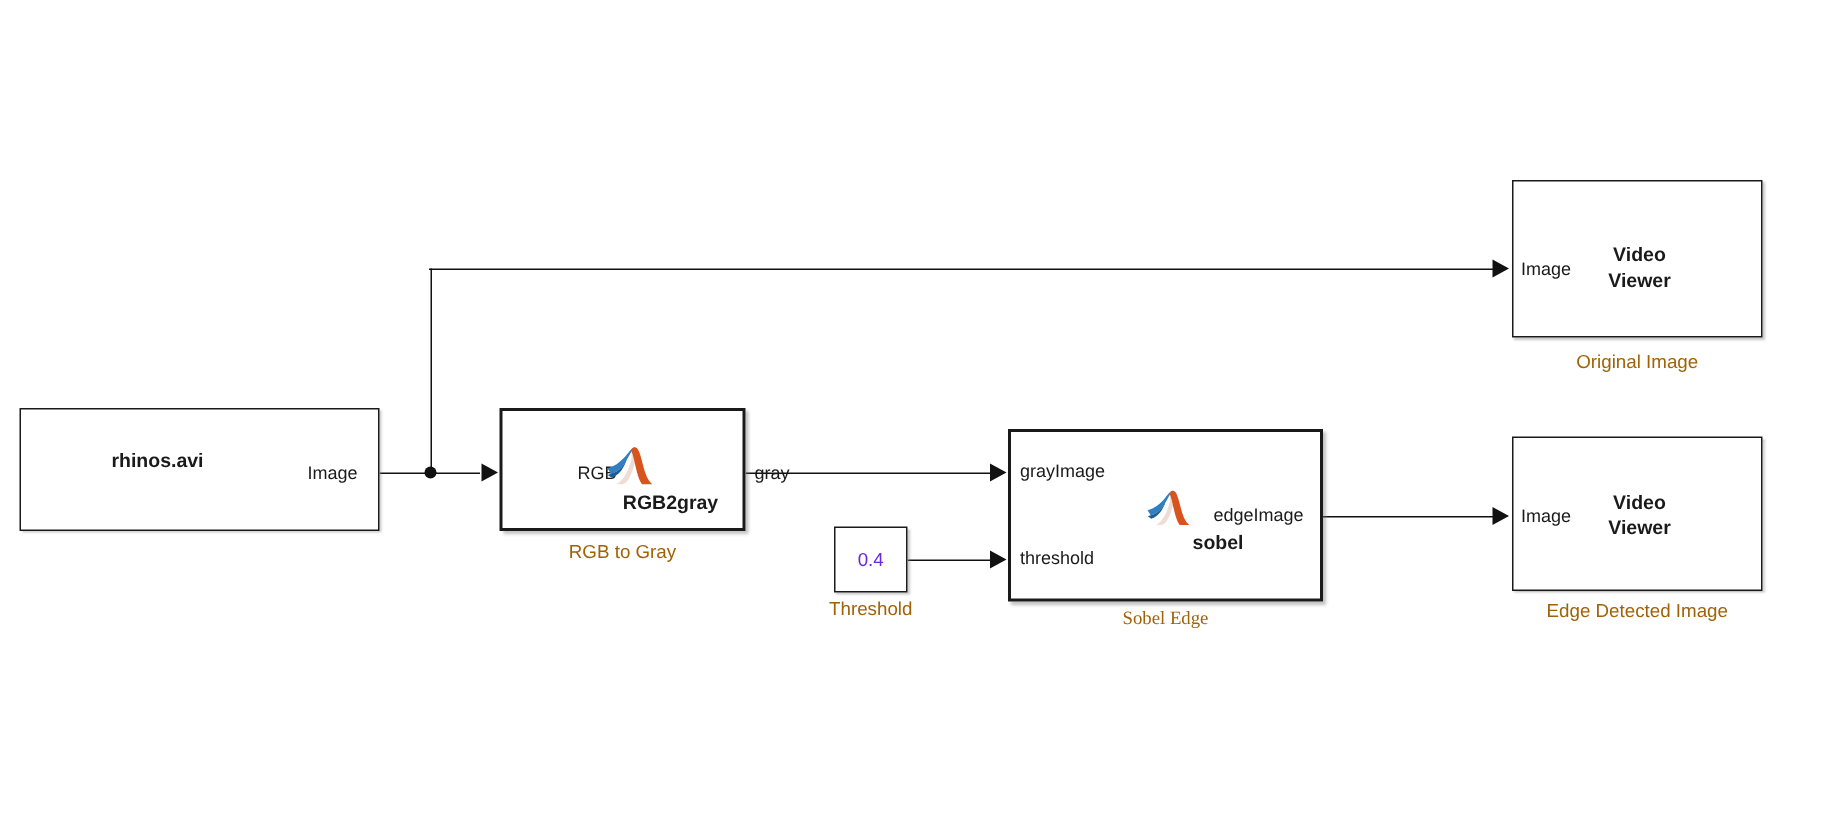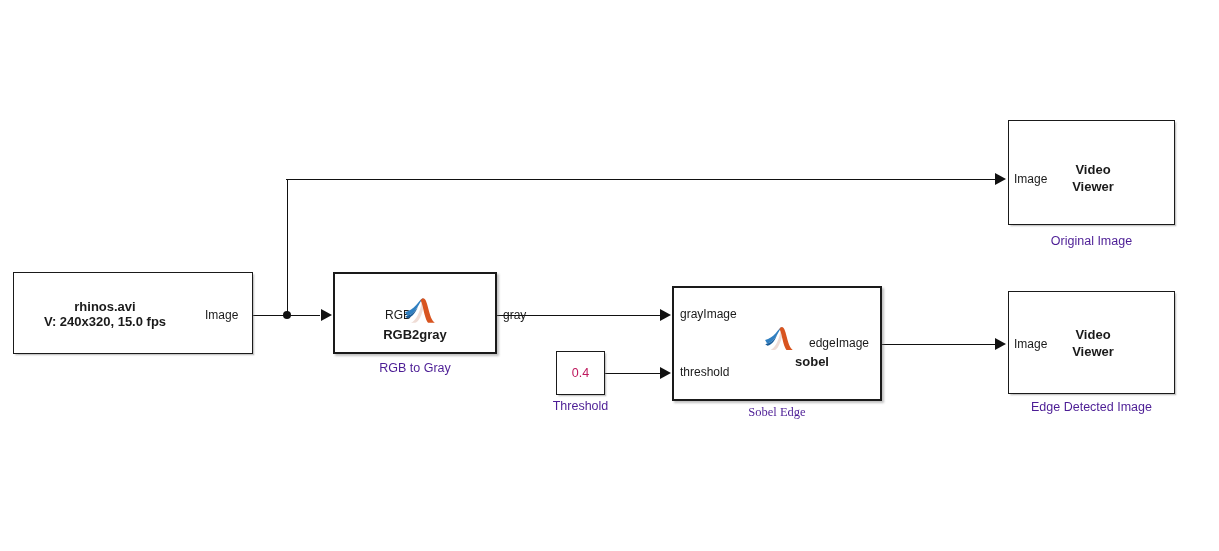--- a/index.html
+++ b/index.html
@@ -29,21 +29,21 @@
   .block.thin {
     border-width: 1px;
     box-shadow: 1.5px 1.5px 1.5px rgba(130,130,130,0.45);
   }
 
   
   .caption {
     position: absolute;
     text-align: center;
     font-size: 12.5px;
-    color: #4c1d95;
+    color: #a16207;
     white-space: nowrap;
     line-height: 14px;
   }
 
   
   .port-label {
     position: absolute;
     font-size: 12px;
     color: #1a1a1a;
     white-space: nowrap;
@@ -54,21 +54,21 @@
     font-size: 13px;
     color: #1a1a1a;
     white-space: pre;
     text-align: center;
     line-height: 15px;
     font-weight: bold;
   }
   .const-value {
     position: absolute;
     font-size: 12.5px;
-    color: #be185d;
+    color: #6d28d9;
     white-space: nowrap;
   }
 
   
   .wire-h {
     position: absolute;
     height: 0;
     border-top: 1.4px solid #111111;
   }
   .wire-v {
@@ -117,21 +117,20 @@
 
   <div class="wire-h" style="left:605px; top:373px; width:55px;"></div>
   <div class="arrow" style="left:660px; top:367px;"></div>
 
   <div class="wire-h" style="left:882px; top:344px; width:114px;"></div>
   <div class="arrow" style="left:995px; top:338px;"></div>
 
   <div class="block thin" style="left:13px; top:272px; width:240px; height:82px;">
   </div>
   <div class="block-text" style="left:13px; top:299px; width:184px;">rhinos.avi</div>
-  <div class="block-text" style="left:13px; top:314px; width:184px;">V: 240x320, 15.0 fps</div>
   <div class="port-label" style="left:205px; top:309px;">Image</div>
 
   <div class="block" style="left:333px; top:272px; width:164px; height:82px;">
   </div>
   <div class="port-label" style="left:341px; top:309px;margin-left:44px;">RGB</div>
   <div class="port-label" style="left:464px; top:309px;margin-left:39px;">gray</div>
 
   <div class="logo" style="left:404px; top:297px; width:32px; height:28px;">
     <svg width="32" height="28" viewBox="0 0 32 28" xmlns="http://www.w3.org/2000/svg">
       <path d="M1 15.2 C5.5 14.0 9.0 11.4 12.2 8.0 C14.0 6.0 15.6 3.8 17.2 2.2
@@ -143,21 +142,21 @@
       <path d="M19.2 1.2 C20.3 1.2 21.2 2.2 21.9 3.8 C23.6 7.6 24.6 13.6 26.2 18.2
                C27.2 21.2 28.4 23.6 30.2 25.2 L30.8 25.8 L24.0 25.8
                C22.6 24.0 21.6 21.2 20.7 18.0 C19.6 14.0 18.8 9.4 17.8 6.2
                C17.4 4.8 17.0 3.8 16.4 3.4 C17.2 2.2 18.3 1.2 19.2 1.2 Z" fill="#d8541f"></path>
       <path d="M16.4 3.4 C17.0 3.8 17.4 4.8 17.8 6.2 C18.3 7.8 18.7 9.8 19.2 11.9
                C18.2 15.6 16.8 19.8 14.8 22.8 C13.6 24.6 12.3 25.6 11.0 25.8
                L7.0 25.8 C9.6 24.6 11.8 21.8 13.6 18.4 C15.2 15.4 16.2 12.0 16.9 9.0
                C17.3 7.0 17.2 5.0 16.4 3.4 Z" fill="#a83c14" opacity="0.18"></path>
     </svg>
   </div>
-  <div class="block-text" style="left:333px; top:327px; width:164px;">RGB2gray</div>
+  <div class="block-text" style="left:333px; top:327px; width:164px;padding-left:32px;">RGB2gray</div>
   <div class="caption" style="left:333px; top:361px; width:164px;">RGB to Gray</div>
 
   <div class="block thin" style="left:556px; top:351px; width:49px; height:44px;">
   </div>
   <div class="const-value" style="left:556px; top:366px; width:49px; text-align:center;">0.4</div>
   <div class="caption" style="left:516px; top:399px; width:129px;">Threshold</div>
 
   <div class="block" style="left:672px; top:286px; width:210px; height:115px;">
   </div>
   <div class="port-label" style="left:680px; top:308px;">grayImage</div>

